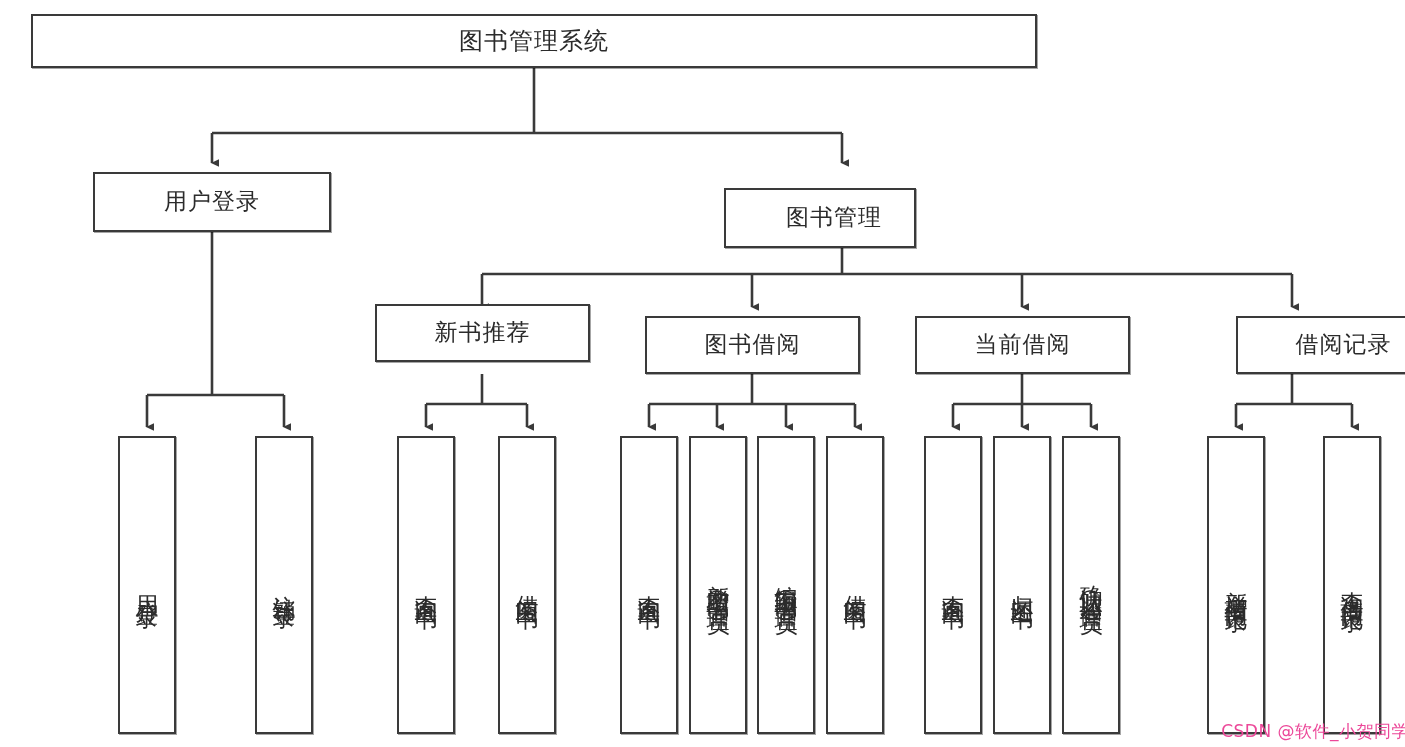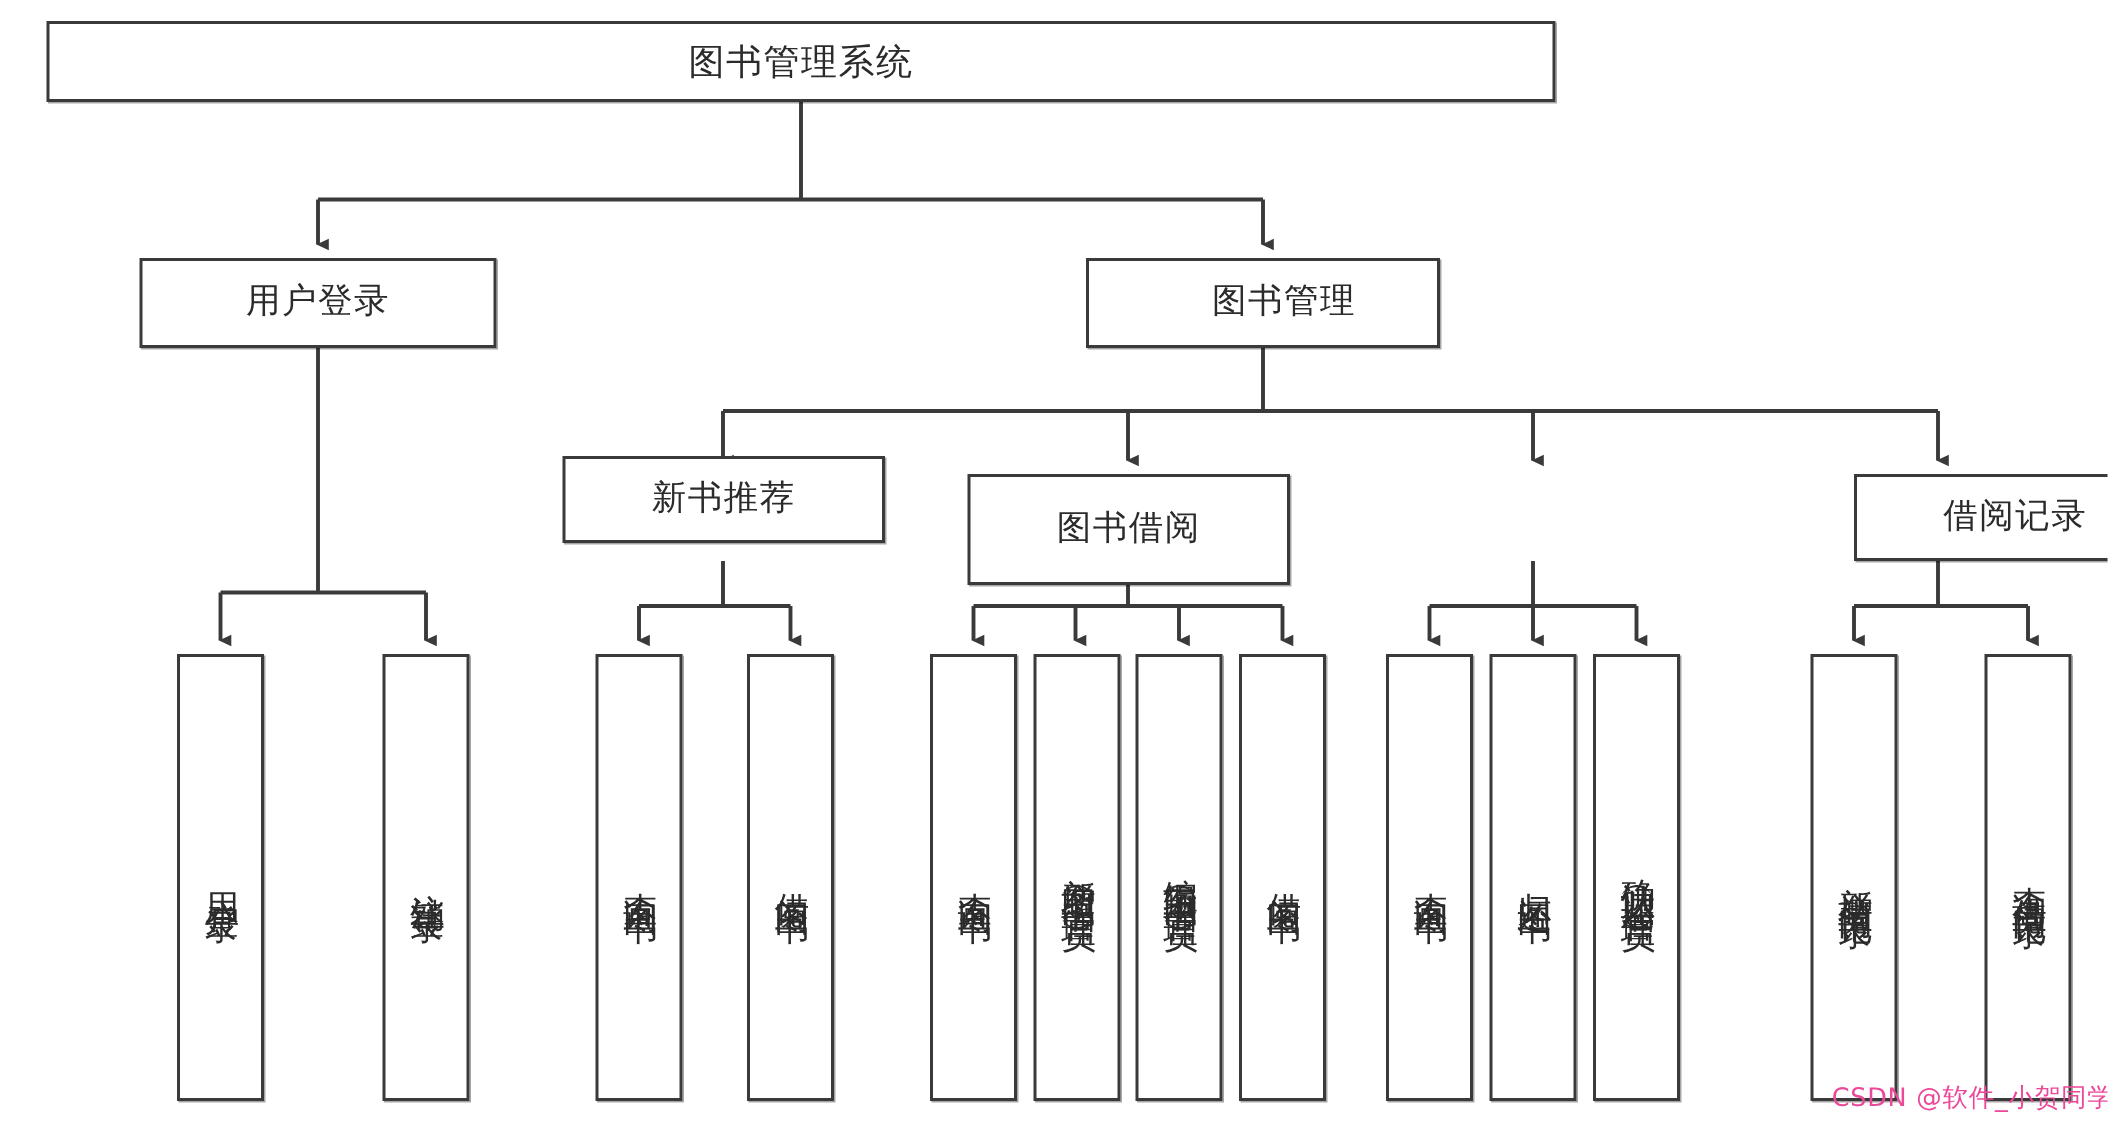--- a/index.html
+++ b/index.html
@@ -131,32 +131,35 @@
   </svg>
 
   <div class="node h root" style="left:19px; top:14px; width:1006px; height:54px;">
     <span class="lbl">图书管理系统</span>
   </div>
 
   <div class="node h" style="left:81px; top:172px; width:238px; height:60px;">
     <span class="lbl">用户登录</span>
   </div>
 
-  <div class="node h" style="left:712px; top:172px; width:236px; height:60px;padding-left:28px;">
+  <div class="node h" style="left:712px; top:188px; width:192px; height:60px;padding-left:28px;">
     <span class="lbl">图书管理</span>
   </div>
 
   <div class="node h" style="left:363px; top:304px; width:215px; height:58px;">
     <span class="lbl">新书推荐</span>
   </div>
 
-  <div class="node h" style="left:633px; top:316px; width:215px; height:74px;">
+  <div class="node h" style="left:633px; top:316px; width:215px; height:58px;">
     <span class="lbl">图书借阅</span>
   </div>
 
+  <div class="node h" style="left:903px; top:316px; width:215px; height:58px;">
+    <span class="lbl">当前借阅</span>
+  </div>
 
   <div class="node h" style="left:1224px; top:316px; width:215px; height:58px;">
     <span class="lbl">借阅记录</span>
   </div>
 
   <div class="node v" style="left:106px; top:436px; width:58px; height:298px;">
     <span class="lbl">用户登录</span>
   </div>
 
   <div class="node v" style="left:243px; top:436px; width:58px; height:298px;">

